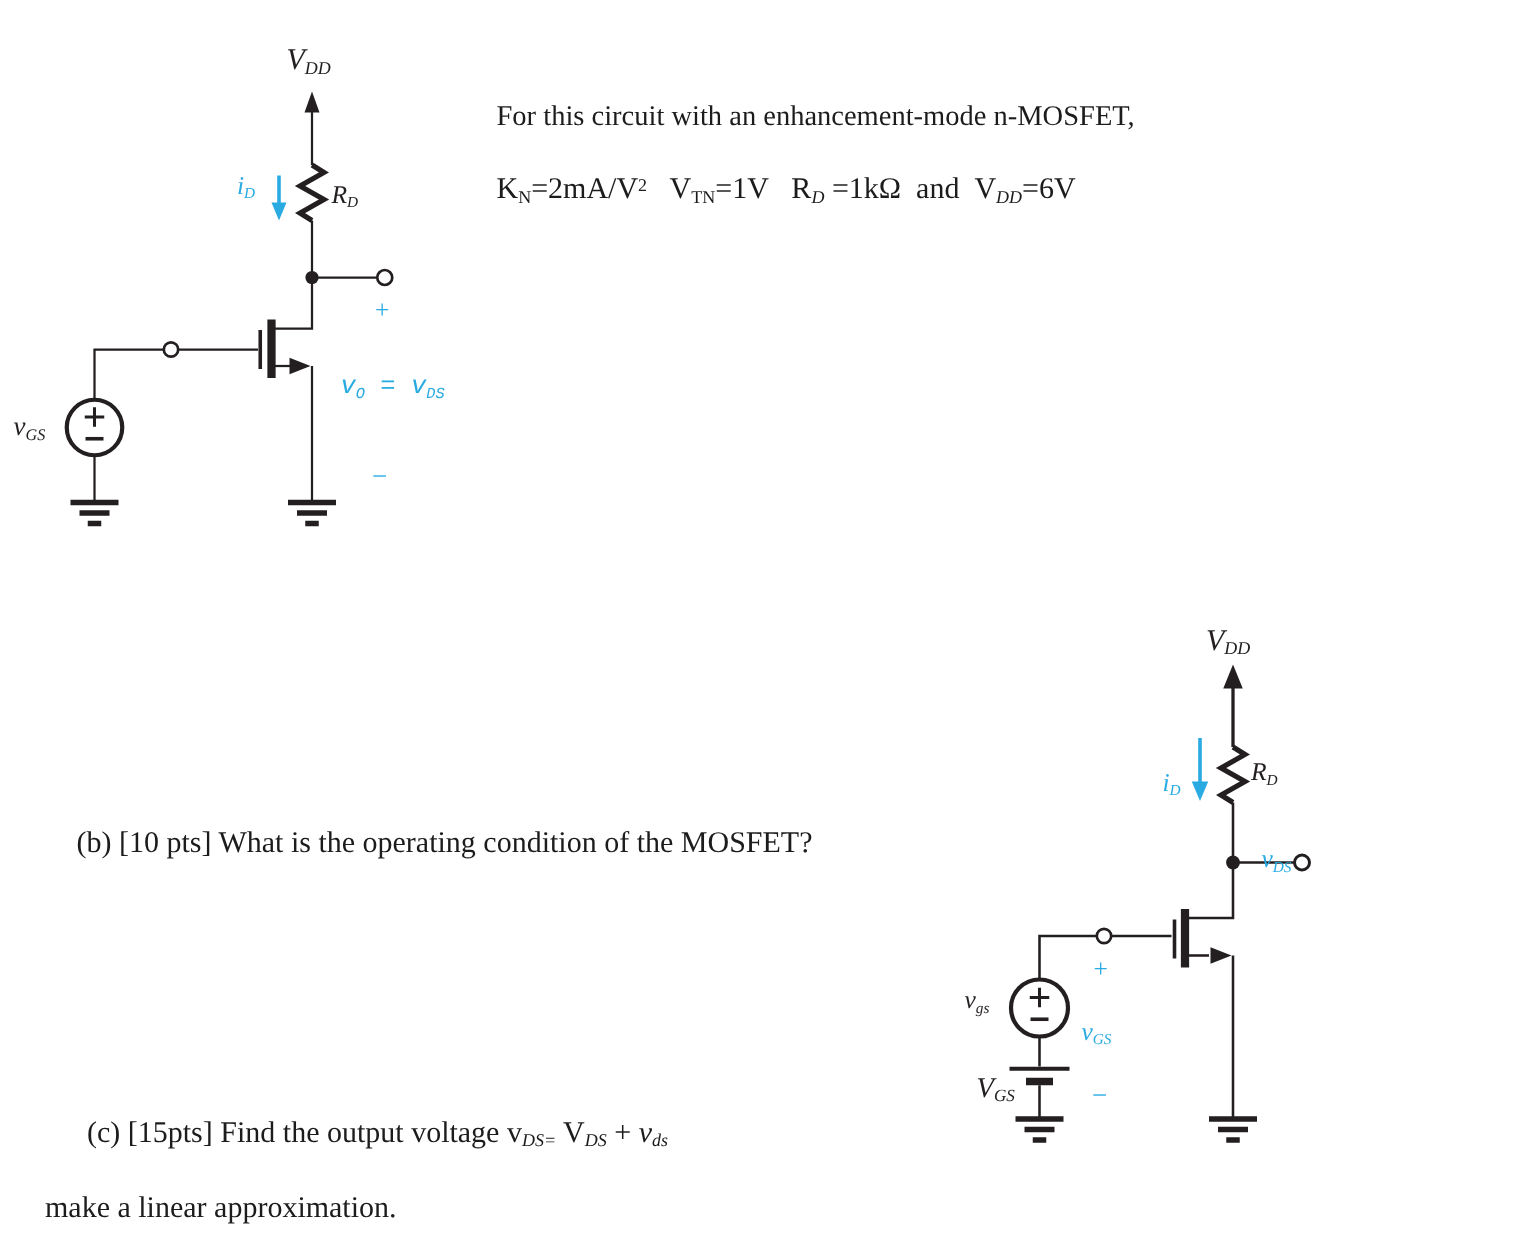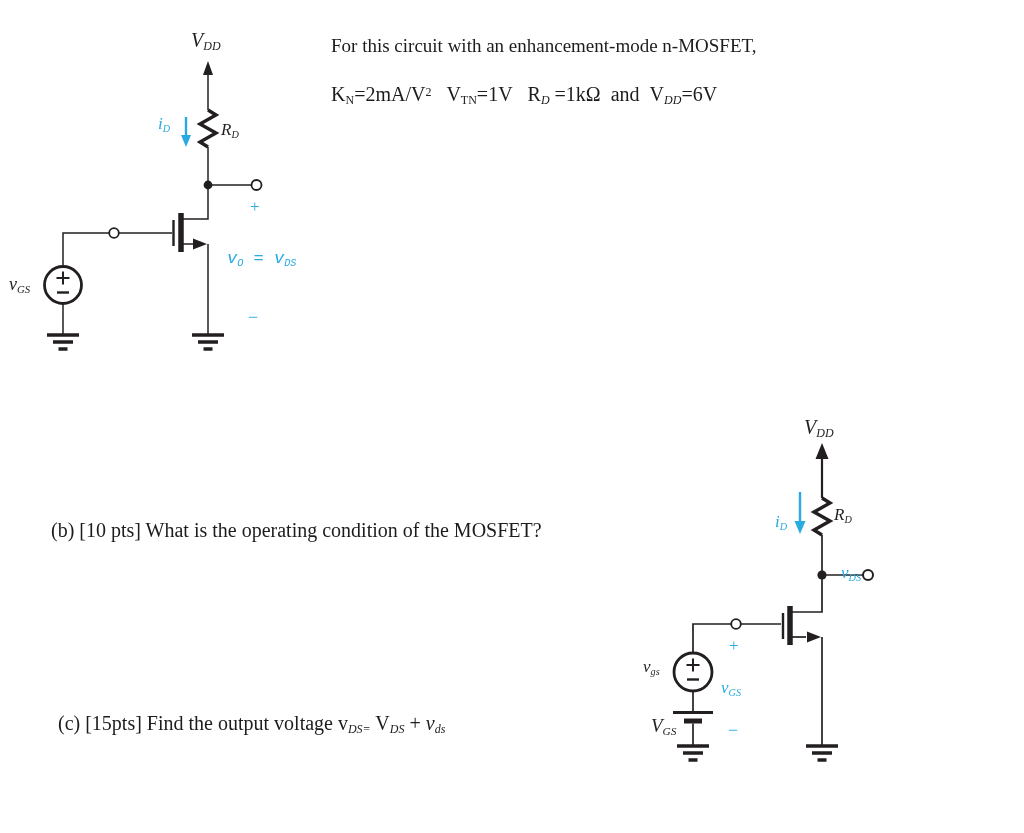--- a/index.html
+++ b/index.html
@@ -1,21 +1,21 @@
 <!DOCTYPE html>
 <html><head>
 <meta charset="utf-8">
 <style>
   html,body{margin:0;padding:0;}
   body{
     width:1024px;height:833px;position:relative;background:#ffffff;
     font-family:"Liberation Serif","DejaVu Serif",serif;color:#1c1c1c;
     overflow:hidden;
   }
-  .txt{position:absolute;}
+  .txt{position:absolute;margin-top:32px;}
   .nowrap{white-space:nowrap;}
   .lbl{position:absolute;white-space:nowrap;line-height:1;color:#231F20;}
   .cyan{color:#29ABE2;}
   sub{font-size:0.60em;position:relative;top:0.27em;line-height:0;vertical-align:baseline;}
   sup{font-size:0.60em;position:relative;top:-0.42em;line-height:0;vertical-align:baseline;}
   .blk19{font-size:19px;line-height:25px;}
   .blk20{font-size:20px;line-height:25px;}
   svg{position:absolute;}
   svg *{vector-effect:none;}
 </style>
@@ -85,20 +85,21 @@
 </div>
 
 <div class="txt blk20" style="left:30px;top:421px;">
 </div>
 
 <div class="txt blk20 nowrap" style="left:51px;top:518px;"><span>(b) [10 pts] What is the operating condition of the MOSFET?</span></div>
 
 <div class="txt blk20 nowrap" style="left:58px;top:711px;"><span>(c) [15pts] Find the output voltage v</span><sub style="font-style: italic;">DS=</sub><span> V</span><sub style="font-style: italic;">DS</sub><span> + </span><span style="font-style: italic;">v</span><sub style="font-style: italic;">ds</sub></div>
 
 <div class="txt blk20" style="left:30px;top:761px;">
+  <div class="nowrap"><span>make a linear approximation.</span></div>
 </div>
 
 <svg style="left:630px;top:400px;" width="320" height="380" viewBox="630 400 320 380">
   <g stroke="#231F20" fill="none" stroke-width="1.7">
 
     <g>
       <path d="M822,455 V498" stroke-width="2.2"></path>
       <polygon points="822,443 815.5,459 828.5,459" fill="#231F20" stroke="none"></polygon>
     </g>
 

